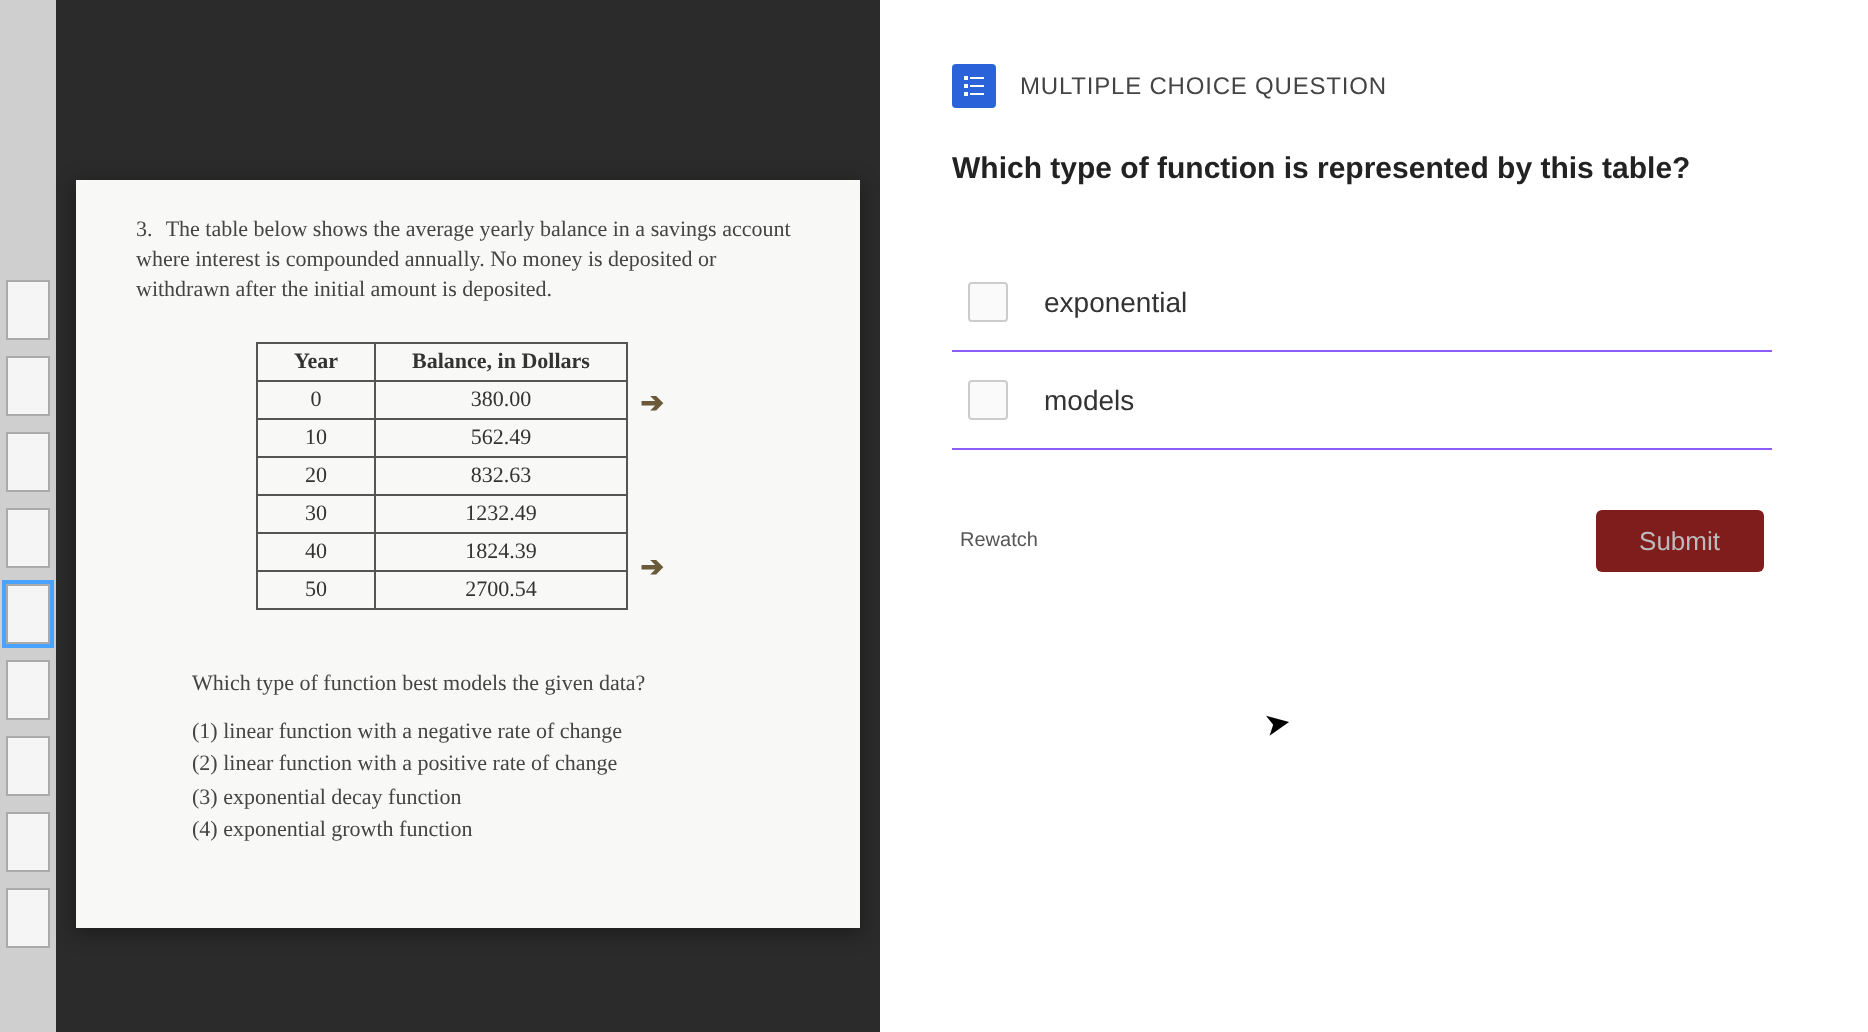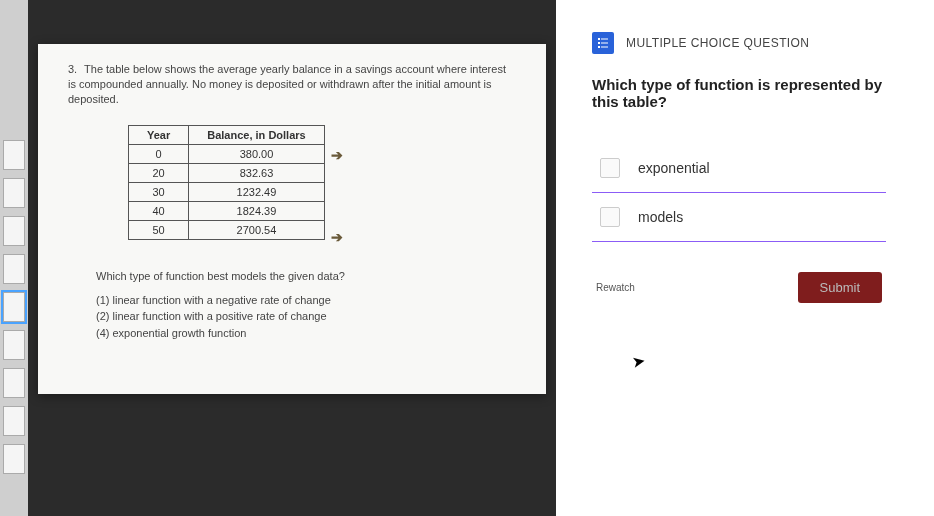--- a/index.html
+++ b/index.html
@@ -33,24 +33,25 @@
     font-size: 6px;
     color: #666;
     display: flex;
     align-items: center;
     justify-content: center;
   }
   .thumb.active {
     outline: 2px solid #4aa3ff;
   }
   .left-panel {
-    width: 528px;
+    width: 412px;
     background: #2b2b2b;
-    padding: 44px 10px 10px 10px;
+    padding: 90px 10px 10px 10px;
     position: relative;
+    font-family: Liberation Serif, serif;
   }
   .worksheet {
     background: #f8f8f6;
     padding: 18px 30px 40px 30px;
     color: #333;
     min-height: 350px;
     box-shadow: 0 2px 10px rgba(0,0,0,0.4);
   }
   .problem-text {
     font-size: 11px;
@@ -214,20 +215,24 @@
               <th>Year</th>
               <th>Balance, in Dollars</th>
             </tr>
           </thead>
           <tbody>
             <tr>
                 <td>0</td>
                 <td>380.00</td>
               </tr>
             <tr>
+                <td>10</td>
+                <td>562.49</td>
+              </tr>
+            <tr>
                 <td>20</td>
                 <td>832.63</td>
               </tr>
             <tr>
                 <td>30</td>
                 <td>1232.49</td>
               </tr>
             <tr>
                 <td>40</td>
                 <td>1824.39</td>
@@ -240,20 +245,21 @@
         </table>
         <span class="arrow1">➔</span>
         <span class="arrow2">➔</span>
       </div>
 
       <div class="subq">Which type of function best models the given data?</div>
 
       <div class="opts">
         <div>(1) linear function with a negative rate of change</div>
         <div>(2) linear function with a positive rate of change</div>
+        <div>(3) exponential decay function</div>
         <div>(4) exponential growth function</div>
       </div>
     </div>
   </div>
 
   <div class="right-panel">
     <div class="mc-header">
       <div class="mc-icon">
         <svg width="12" height="12" viewBox="0 0 12 12">
             <g fill="#fff">

